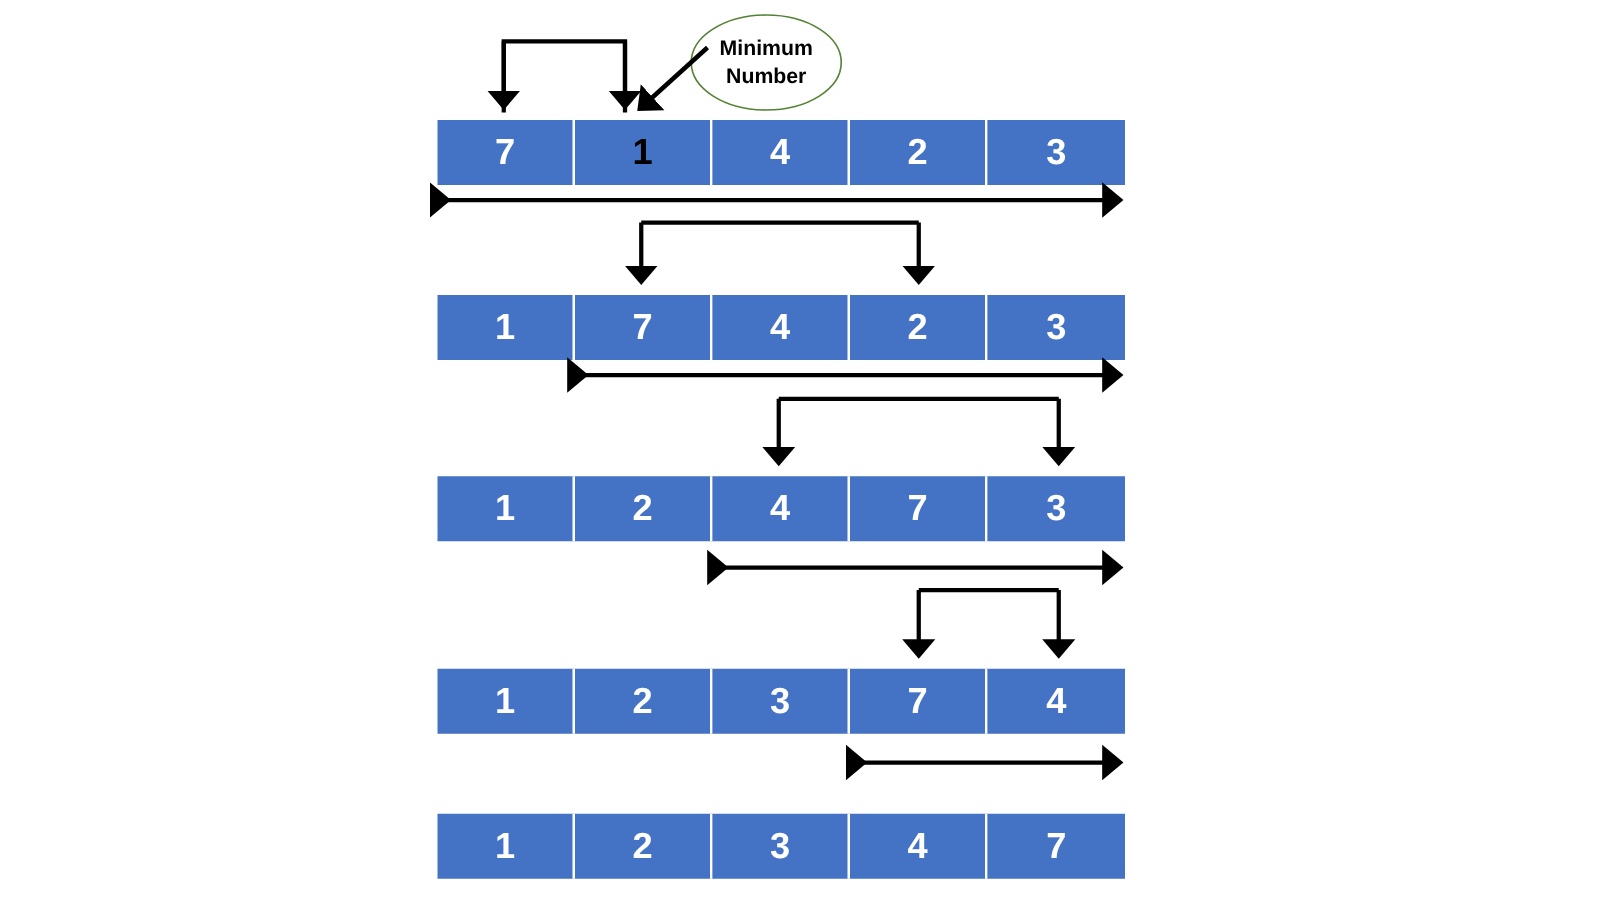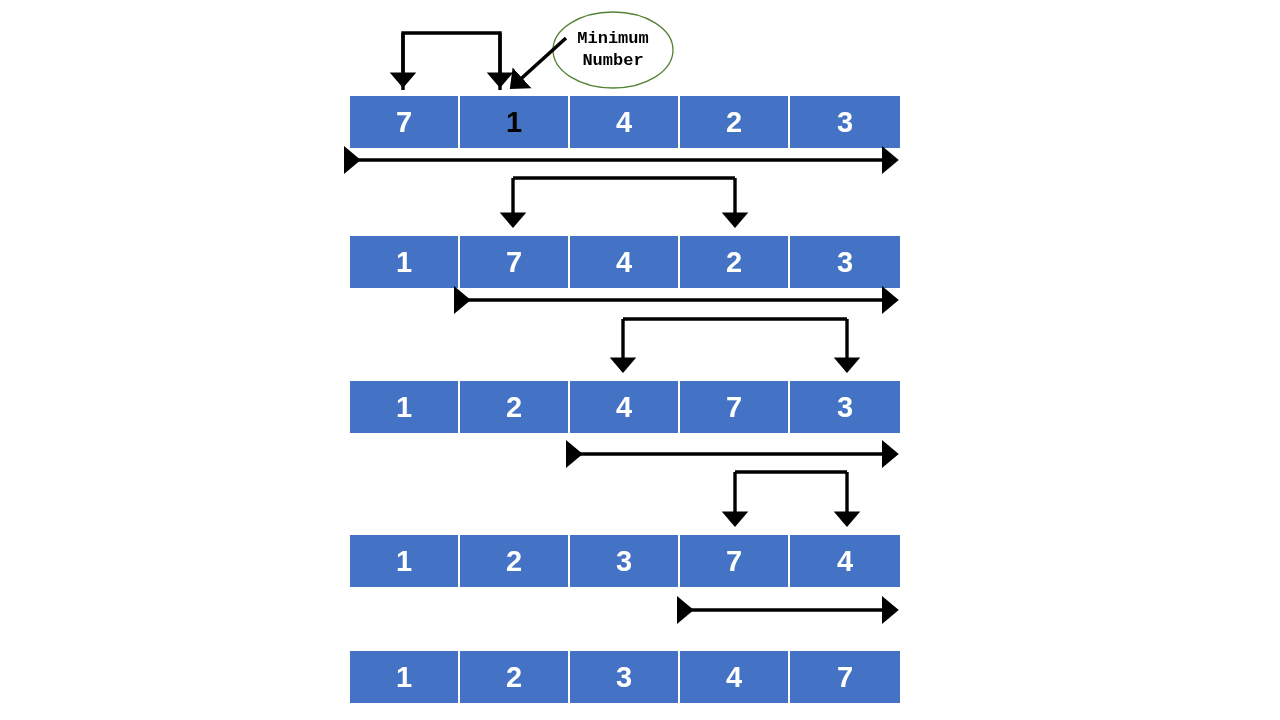--- a/index.html
+++ b/index.html
@@ -63,21 +63,20 @@
     pointer-events: none;
   }
   .callout-text {
     position: absolute;
     width: 140px;
     text-align: center;
     font-size: 17px;
     font-weight: bold;
     color: #000000;
     line-height: 1.32;
-    font-family: Liberation Mono, monospace;
   }
 </style>
 </head>
 <body>
 
 <div id="stage">
 
   <div class="row row1">
     <div class="cell">7</div>
     <div class="cell minimum">1</div>

